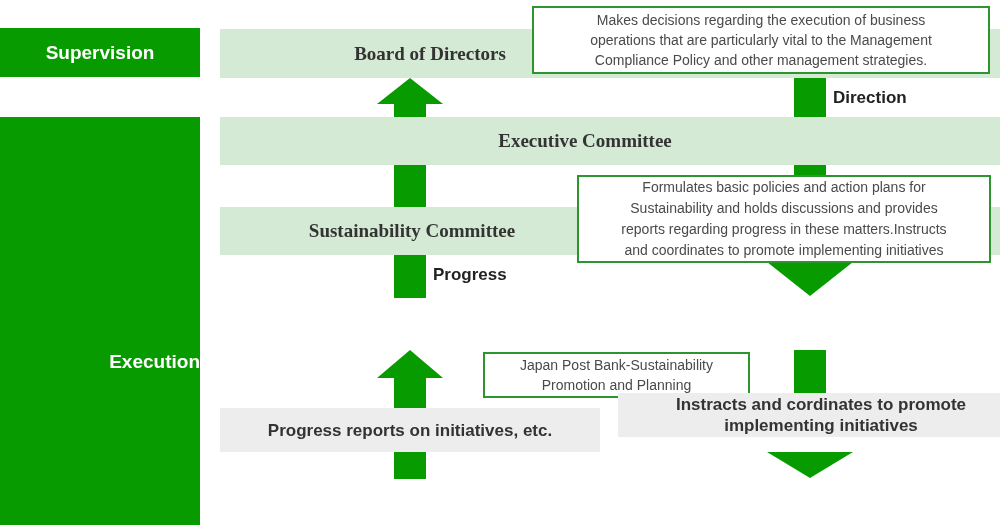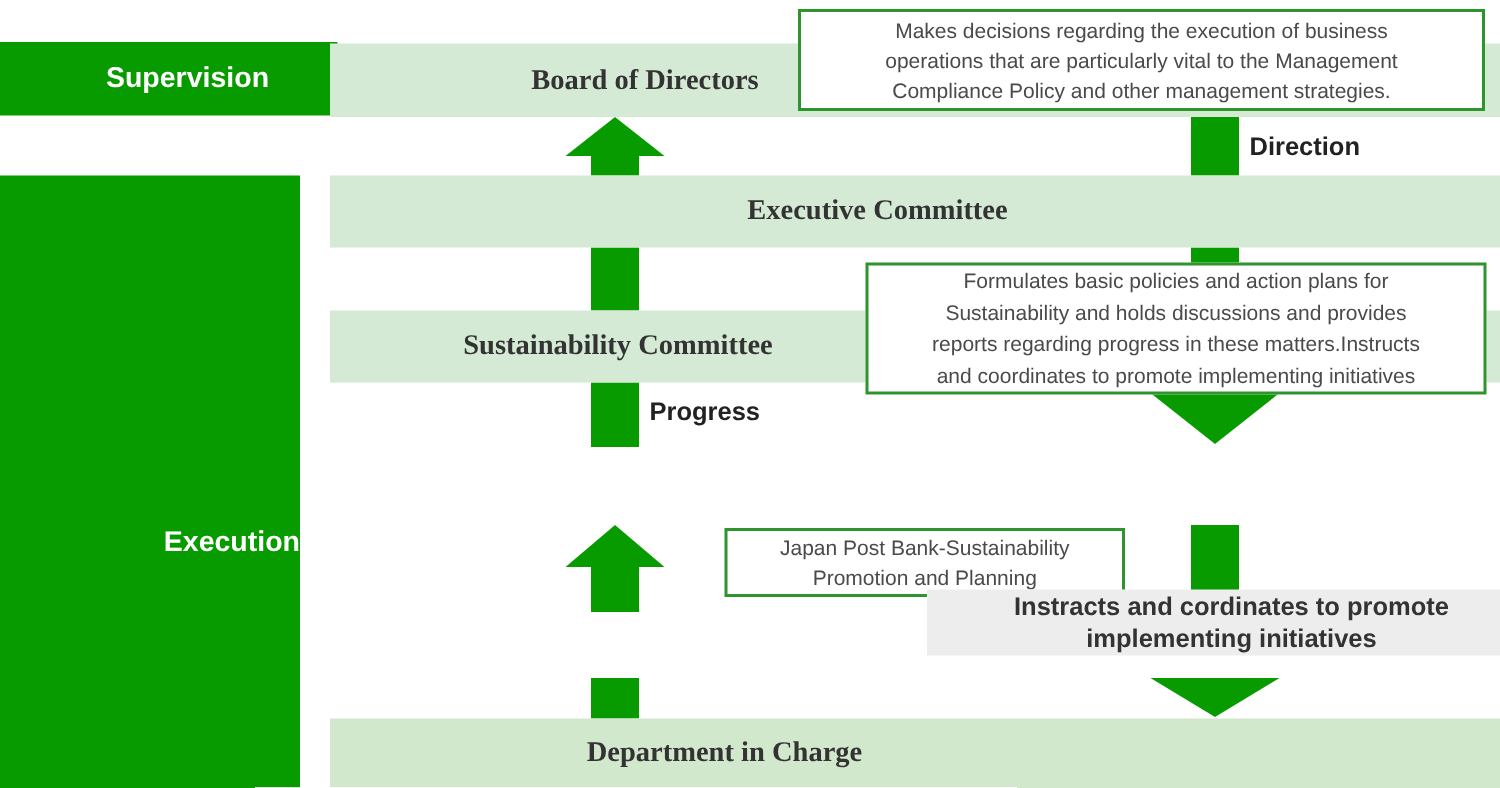--- a/index.html
+++ b/index.html
@@ -6,21 +6,21 @@
   body{font-family:"Liberation Sans","DejaVu Sans",sans-serif;}
   .canvas{
     position:relative;width:1000px;height:525px;background:#ffffff;
     overflow:hidden;
   }
   
   .rail{
     position:absolute;left:0;width:200px;background:var(--brand-green,#089b00);
     color:#ffffff;font-weight:bold;font-size:19px;
   }
-  .rail-sup{top:28px;height:49px;display:flex;align-items:center;justify-content:center;padding-left:25px;}
+  .rail-sup{top:28px;height:49px;display:flex;align-items:center;justify-content:center;}
   .rail-exec{top:117px;height:408px;}
   .rail-exec .rail-label{
     position:absolute;top:194px;left:0;width:100%;text-align:right;margin-top:40px;
   }
   
   .stem{position:absolute;background:var(--brand-green,#089b00);width:32px;}
   .head-up{
     position:absolute;width:0;height:0;
     border-left:33px solid transparent;border-right:33px solid transparent;
     border-bottom:26px solid var(--brand-green,#089b00);
@@ -107,40 +107,40 @@
 
   <div class="bar bar-board">
     <div class="bar-title">Board of Directors</div>
   </div>
   <div class="bar bar-exec">
     <div class="bar-title">Executive Committee</div>
   </div>
   <div class="bar bar-sust">
     <div class="bar-title">Sustainability Committee</div>
   </div>
-  <div class="bar bar-dept">
-    <div class="bar-title">Department in Charge</div>
-  </div>
 
   <div class="note note-board">
     <span>Makes decisions regarding the execution of business
 operations that are particularly vital to the Management
 Compliance Policy and other management strategies.</span>
   </div>
   <div class="note note-sust">
     <span>Formulates basic policies and action plans for
 Sustainability and holds discussions and provides
 reports regarding progress in these matters.Instructs
 and coordinates to promote implementing initiatives</span>
   </div>
   <div class="note note-jpb">
     <span>Japan Post Bank-Sustainability
 Promotion and Planning</span>
   </div>
 
+  <div class="graybox graybox-progress">
+    <span>Progress reports on initiatives, etc.</span>
+  </div>
   <div class="graybox graybox-instructs">
     <span>Instracts and cordinates to promote
 implementing initiatives</span>
   </div>
 
   <div class="flow-label label-direction">Direction</div>
   <div class="flow-label label-reporting">Progress</div>
 
 </div>
 

